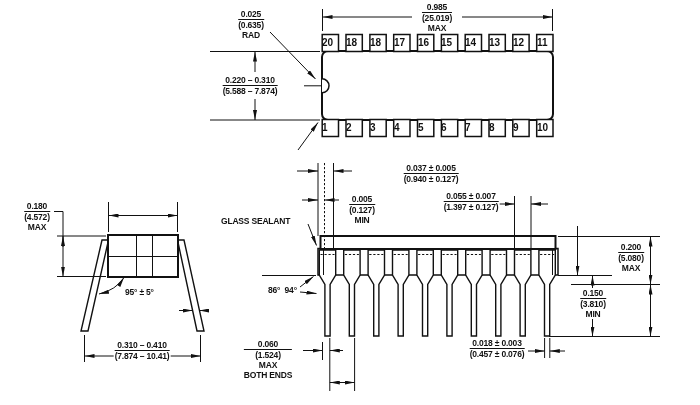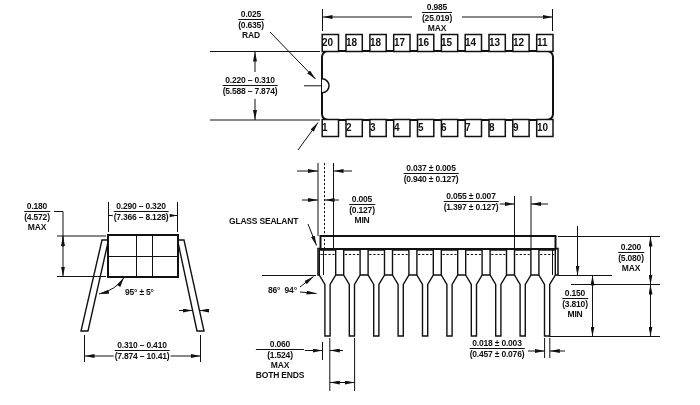--- a/index.html
+++ b/index.html
@@ -231,51 +231,47 @@
 </div>
 <div class="dim" style="left:362px;top:194px">
   <div class="in">0.005</div>
   <div class="mm">(0.127)</div>
   <div class="note">MIN</div>
 </div>
 <div class="dim" style="left:471px;top:191px">
   <div class="in">0.055 ± 0.007</div>
   <div class="mm">(1.397 ± 0.127)</div>
 </div>
-<div class="tag" style="left:229px;top:216px">GLASS SEALANT</div>
+<div class="tag" style="left:221px;top:216px">GLASS SEALANT</div>
 <div class="dim" style="left:631px;top:242px">
   <div class="in">0.200</div>
   <div class="mm">(5.080)</div>
   <div class="note">MAX</div>
 </div>
 <div class="tag" style="left:268px;top:285px">86°  94°</div>
-<div class="dim" style="left:575px;top:288px">
+<div class="dim" style="left:593px;top:288px">
   <div class="in">0.150</div>
   <div class="mm">(3.810)</div>
   <div class="note">MIN</div>
 </div>
-<div class="dim" style="left:280px;top:339px">
+<div class="dim" style="left:268px;top:339px">
   <div class="in">0.060</div>
   <div class="mm">(1.524)</div>
   <div class="note">MAX</div>
   <div class="note2">BOTH ENDS</div>
 </div>
 <div class="dim" style="left:497px;top:338px">
   <div class="in">0.018 ± 0.003</div>
   <div class="mm">(0.457 ± 0.076)</div>
 </div>
 
 <div class="dim" style="left:37px;top:201px">
   <div class="in">0.180</div>
   <div class="mm">(4.572)</div>
   <div class="note">MAX</div>
-</div>
-<div class="dim" style="left:141px;top:201px">
-  <div class="in">0.290 – 0.320</div>
-  <div class="mm">(7.366 – 8.128)</div>
 </div>
 <div class="tag" style="left:125px;top:287px">95° ± 5°</div>
 <div class="dim" style="left:142px;top:340px">
   <div class="in">0.310 – 0.410</div>
   <div class="mm">(7.874 – 10.41)</div>
 </div>
 
 </div>
 
 </body></html>

